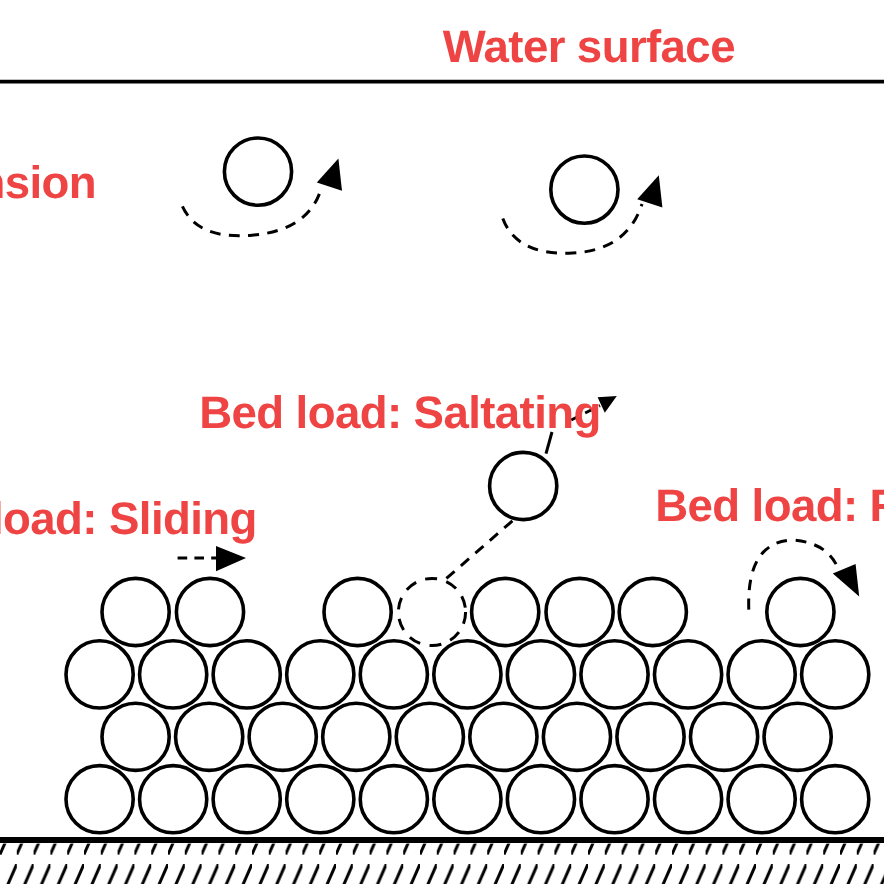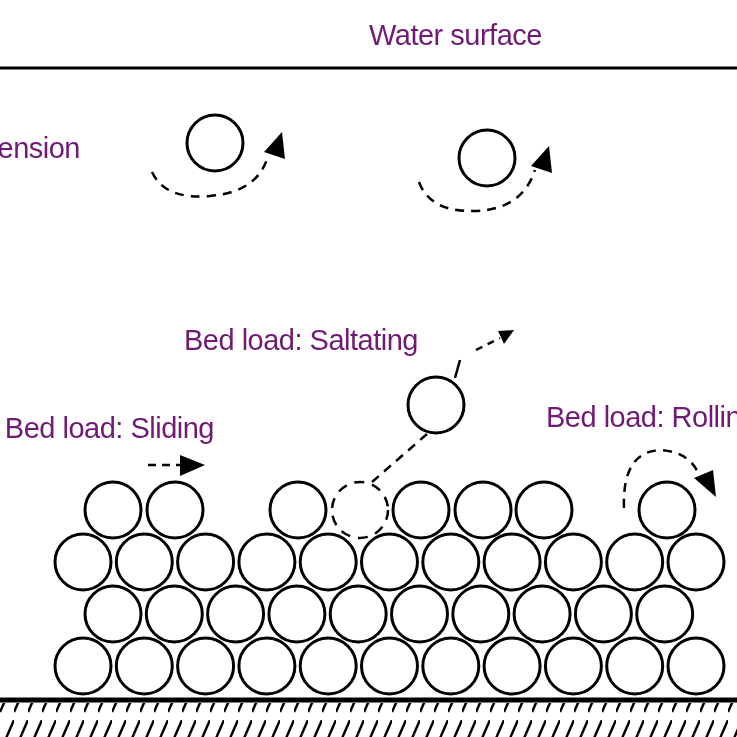--- a/index.html
+++ b/index.html
@@ -1,18 +1,18 @@
 <!DOCTYPE html>
 <html><head>
 <meta charset="utf-8">
 <style>
   html,body{margin:0;padding:0;background:#fff;}
   body{width:737px;height:737px;overflow:hidden;position:relative;font-family:"Liberation Sans",sans-serif;}
   svg{position:absolute;left:0;top:0;}
-  .lbl{position:absolute;font-family:"Liberation Sans",sans-serif;font-weight:normal;font-size:29px;color:#701a75;white-space:nowrap;letter-spacing:-0.5px;}
+  .lbl{position:absolute;font-family:"Liberation Sans",sans-serif;font-weight:bold;font-size:38px;color:#ef4444;white-space:nowrap;letter-spacing:-0.5px;}
 </style>
 </head>
 <body>
 
 <svg width="737" height="737" viewBox="0 0 737 737">
   <defs>
     <marker id="arrowhead" markerWidth="10" markerHeight="10" refX="5" refY="5" orient="auto" markerUnits="userSpaceOnUse">
       <path d="M0,0 L10,5 L0,10 Z" fill="#000"></path>
     </marker>
     <pattern id="hatch" width="14" height="40" patternUnits="userSpaceOnUse">
@@ -94,15 +94,15 @@
       <circle cx="544" cy="510" r="28" fill="none" stroke="#000" stroke-width="3"></circle>
       <circle cx="667" cy="510" r="28" fill="none" stroke="#000" stroke-width="3"></circle>
     </g>
 
   <line x1="0" y1="700" x2="737" y2="700" stroke="#000" stroke-width="5"></line>
   <rect x="0" y="703" width="737" height="34" fill="url(#hatch)"></rect>
 </svg>
 
 <div class="lbl" style="left:369px;top:19px;">Water surface</div>
 <div class="lbl" style="right:657px;top:132px;">Suspension</div>
-<div class="lbl" style="left:184px;top:324px;text-align:center;">Bed load: Saltating</div>
+<div class="lbl" style="left:166px;top:324px;text-align:center;">Bed load: Saltating</div>
 <div class="lbl" style="right:523px;top:412px;">Bed load: Sliding</div>
 <div class="lbl" style="left:546px;top:401px;">Bed load: Rolling</div>
 
 </body></html>

